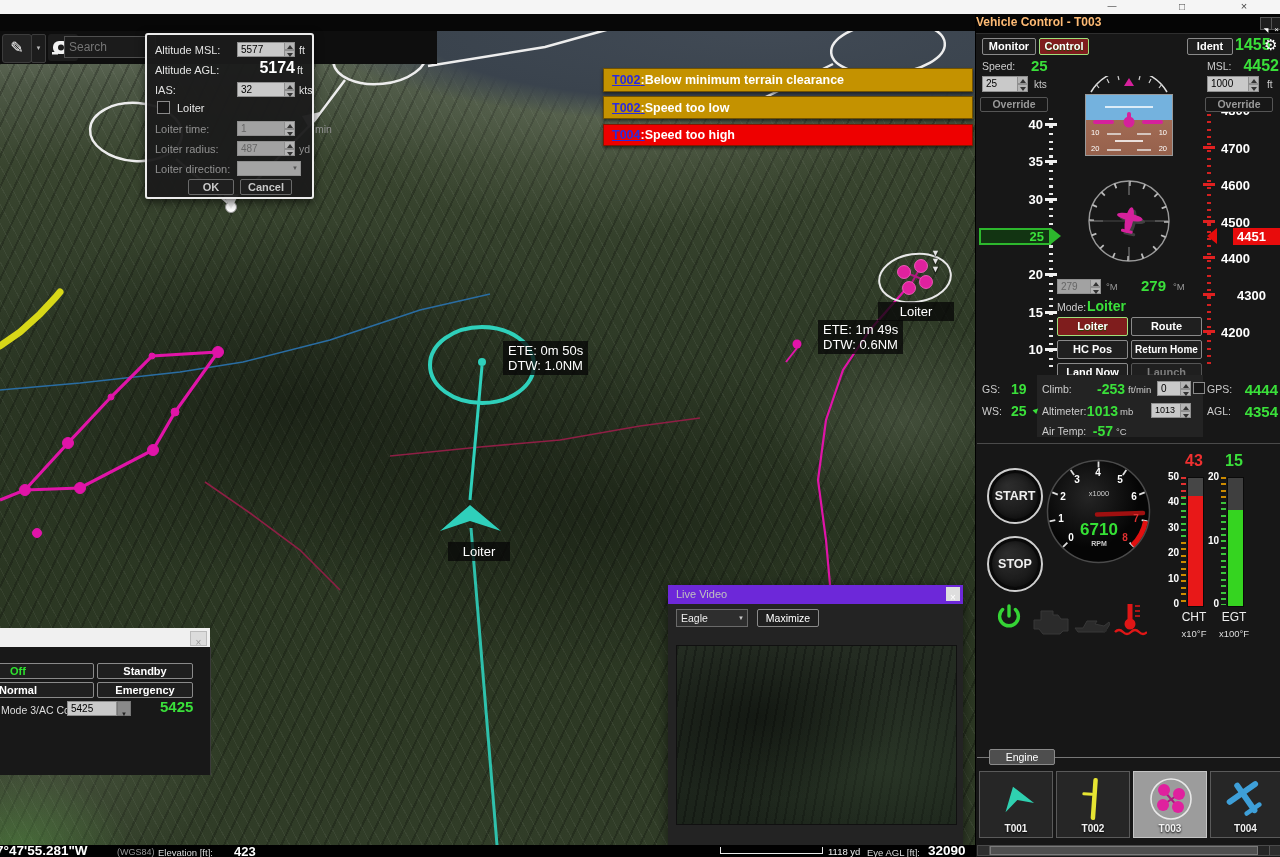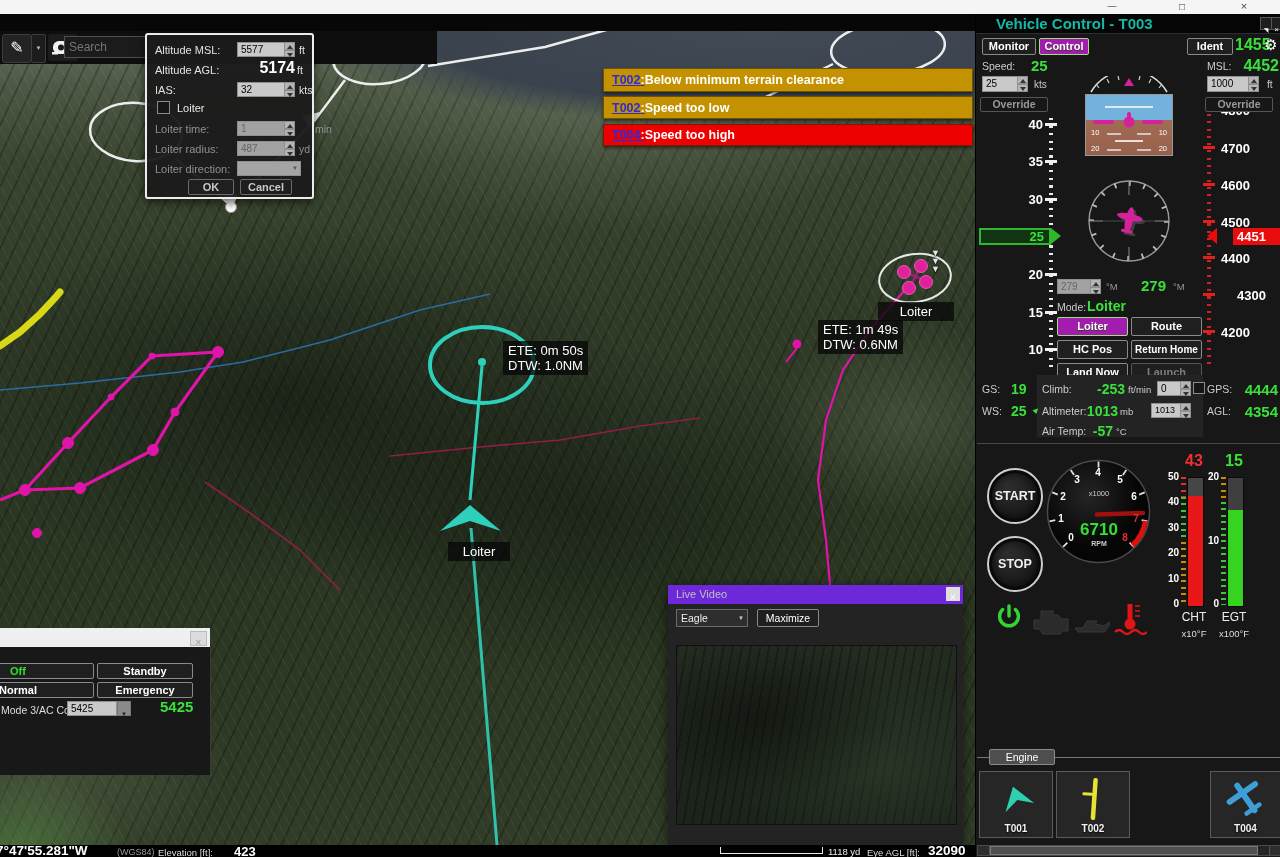--- a/index.html
+++ b/index.html
@@ -4,21 +4,21 @@
 <style>
   html,body{margin:0;padding:0;background:#000;}
   #app{position:relative;width:1280px;height:857px;overflow:hidden;background:#000;
        font-family:"Liberation Sans",sans-serif;-webkit-font-smoothing:antialiased;}
   .abs{position:absolute;}
   .lbl{color:#cccccc;font-size:10.5px;}
   .grn{color:#3ae03a;font-weight:bold;}
   .btn{background:#1f1f1f;border:1px solid #8a8a8a;border-radius:2px;color:#fff;
        font-weight:bold;font-size:11px;text-align:center;box-sizing:border-box;}
   .btn.dis{color:#7d7d7d;border-color:#555;}
-  .gbtn{background:#a21caf;border:1px solid #9fe07c;color:#fff;text-shadow:0 1px 1px #1c4d00;}
+  .gbtn{background:#7f1d1d;border:1px solid #9fe07c;color:#fff;text-shadow:0 1px 1px #1c4d00;}
   
   .spin{display:flex;height:15px;box-sizing:border-box;}
   .spin .sv{flex:1;background:#c9c9c9;border:1px solid #8f8f8f;border-right:none;color:#000;
             font-size:10px;line-height:13px;padding-left:3px;overflow:hidden;white-space:nowrap;}
   .spin .sa{width:11px;display:flex;flex-direction:column;}
   .spin .sa i{flex:1;background:#b5b5b5;border:1px solid #8f8f8f;position:relative;}
   .spin .sa i.up:after{content:"";position:absolute;left:2px;top:2px;border-left:3px solid transparent;
         border-right:3px solid transparent;border-bottom:4px solid #333;}
   .spin .sa i.dn:after{content:"";position:absolute;left:2px;top:2px;border-left:3px solid transparent;
         border-right:3px solid transparent;border-top:4px solid #333;}
@@ -273,21 +273,21 @@
     <span class="abs" style="left:234px;top:-1px;color:#fff;font-weight:bold;font-size:13px;">423</span>
     <span class="abs" style="left:720px;top:2px;width:103px;height:7px;border-left:1.5px solid #e8e8e8;border-right:1.5px solid #e8e8e8;border-bottom:1.5px solid #e8e8e8;box-sizing:border-box;"></span>
     <span class="abs" style="left:828px;top:1px;color:#eee;font-size:9.5px;">1118 yd</span>
     <span class="abs" style="left:867px;top:2px;color:#ddd;font-size:9.5px;">Eye AGL [ft]:</span>
     <span class="abs" style="left:928px;top:-2px;color:#fff;font-weight:bold;font-size:13.5px;">32090</span>
   </div>
 
   <div class="abs" style="left:975px;top:14px;width:305px;height:843px;background:#171717;border-left:1px solid #000;z-index:7;">
 
     <div class="abs" style="left:0;top:0;width:305px;height:19px;background:#050505;border-bottom:1px solid #2e2e2e;">
-      <span class="abs" style="left:20px;top:1px;color:#14b8a6;font-weight:bold;font-size:15px;">Vehicle Control - T003</span>
+      <span class="abs" style="left:0;top:1px;color:#fdba74;font-weight:bold;font-size:12px;">Vehicle Control - T003</span>
       <span class="abs" style="left:284px;top:3px;width:10px;height:11px;background:#1e1e1e;border:1px solid #555;text-align:center;">
         <span style="color:#fff;font-size:6px;line-height:10px;">◥</span>
       </span>
       <span class="abs" style="left:295px;top:3px;width:9px;height:11px;background:#1e1e1e;border:1px solid #555;text-align:center;">
         <span style="color:#fff;font-size:8px;line-height:10px;">×</span>
       </span>
     </div>
 
     <span class="btn abs" style="left:6px;top:24px;width:54px;height:17px;line-height:15px;">Monitor</span>
     <span class="btn gbtn abs" style="left:63px;top:24px;width:50px;height:17px;line-height:15px;">Control</span>
@@ -562,20 +562,33 @@
     </div>
     <div class="abs card" style="left:80px;top:757px;width:74px;height:67px;">
       <svg width="46" height="46" viewBox="0 0 46 46" style="position:absolute;left:14px;top:4px;">
         <g transform="rotate(4 23 23)" fill="#e6e432">
           <rect x="21" y="2" width="4.5" height="42" rx="2"></rect>
           <rect x="11" y="17" width="11" height="3" rx="1.5"></rect>
         </g>
       </svg>
       <span class="cid">T002</span>
     </div>
+    <div class="abs card sel" style="left:157px;top:757px;width:74px;height:67px;">
+      <svg width="46" height="46" viewBox="0 0 46 46" style="position:absolute;left:14px;top:4px;">
+        <circle cx="23" cy="23" r="20" fill="none" stroke="#e8e8e8" stroke-width="1.6"></circle>
+        <path d="M16 15l14 16 M31 18l-16 11" stroke="#b01880" stroke-width="2"></path>
+        <g fill="#e0219e">
+          <circle cx="16" cy="14" r="6"></circle>
+            <circle cx="31" cy="18" r="6"></circle>
+          <circle cx="15" cy="29" r="6"></circle>
+            <circle cx="30" cy="31" r="6"></circle>
+        </g>
+      </svg>
+      <span class="cid">T003</span>
+    </div>
     <div class="abs card" style="left:234px;top:757px;width:71px;height:67px;overflow:hidden;">
       <svg width="46" height="46" viewBox="0 0 46 46" style="position:absolute;left:12px;top:4px;">
         <g transform="rotate(-35 23 23)" fill="#3e9fd8">
           <rect x="20.5" y="4" width="6" height="36" rx="3"></rect>
           <rect x="5" y="13" width="37" height="6" rx="3"></rect>
           <rect x="13" y="33" width="20" height="4.5" rx="2"></rect>
         </g>
       </svg>
       <span class="cid">T004</span>
     </div>

